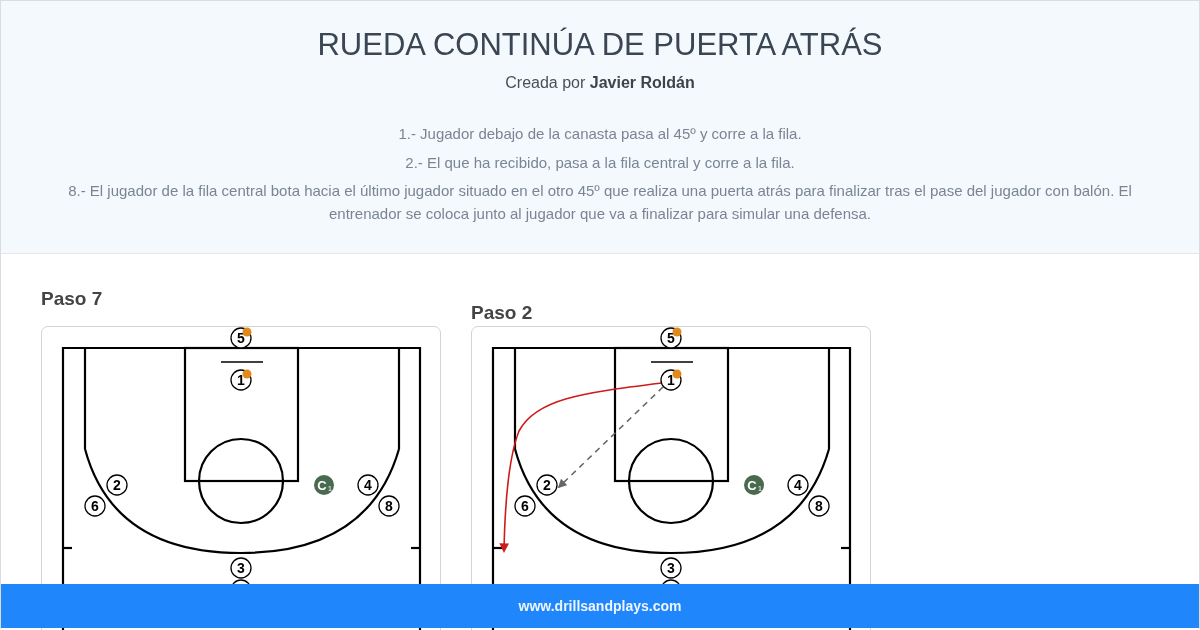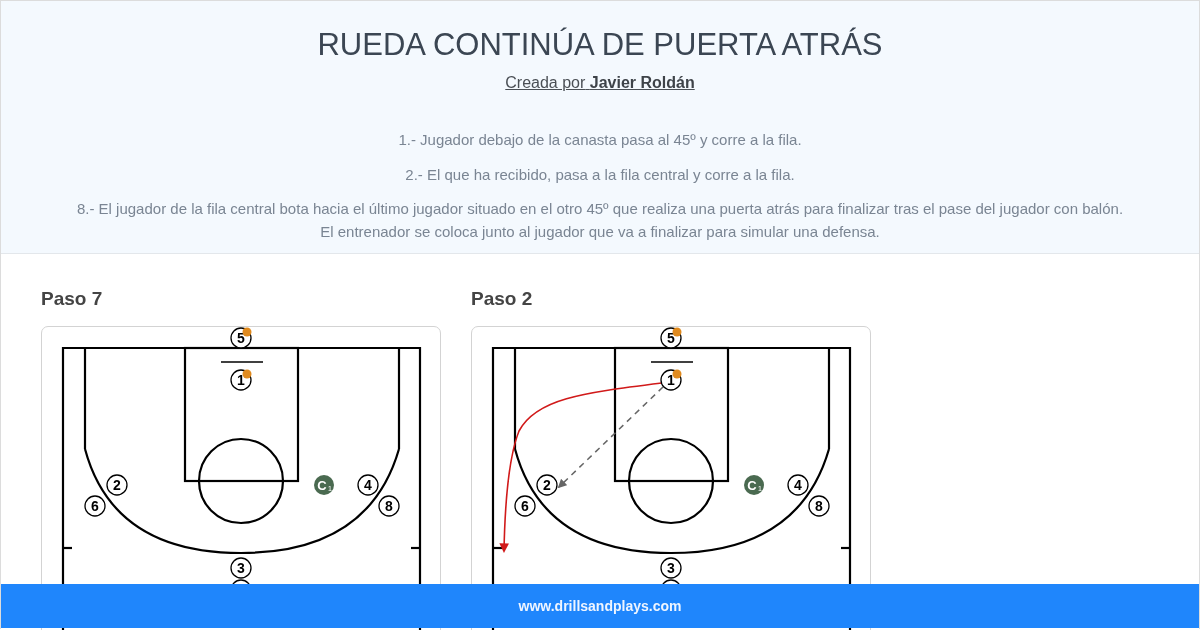--- a/index.html
+++ b/index.html
@@ -16,28 +16,28 @@
     position:absolute; left:1px; top:1px; width:1198px; height:252px;
     background:#f4f9fe; border-bottom:1px solid #e3e7eb;
     text-align:center;
   }
   .title {
     position:absolute; left:0; right:0; top:26px;
     font-size:31px; color:#3b4653; letter-spacing:0px; font-weight:normal;
   }
   .byline {
     position:absolute; left:0; right:0; top:73px;
-    font-size:16px; color:#4a4f55;text-decoration:underline;
+    font-size:16px; color:#4a4f55;
   }
   .byline b { color:#3e4349; }
   .desc {
     position:absolute; left:60px; right:60px; top:116px;
     font-size:15px; line-height:22.5px; color:#7a8593;
   }
-  .desc p { margin:12px; }
+  .desc p { margin:6px; }
   .step-title {
     position:absolute; top:288px; font-size:19px; font-weight:bold; color:#444444;
   }
   .card {
     position:absolute; top:326px; width:398px; height:330px;
     border:1px solid #d3d3d3; border-radius:7px; background:#fff;
     overflow:hidden;
   }
   .card svg { position:absolute; left:0; top:0; }
   .footer {
@@ -121,21 +121,21 @@
       <text x="240" y="594" text-anchor="middle" font-family="Liberation Sans, sans-serif" font-weight="bold" font-size="14">7</text>
     </g>
     <g>
       <circle cx="323" cy="484" r="10" fill="#4a6a50"></circle>
       <text x="321" y="489" text-anchor="middle" font-family="Liberation Sans, sans-serif" font-weight="bold" font-size="13" fill="#fff">C</text>
       <text x="329" y="490" text-anchor="middle" font-family="Liberation Sans, sans-serif" font-size="7" fill="#fff">1</text>
     </g>
   </svg>
 </div>
 
-<div class="step-title" style="left:471px;">Paso 2</div>
+<div class="step-title" style="left:471px;margin-top:14px;">Paso 2</div>
 <div class="card" style="left:471px;">
   <svg width="398" height="330" viewBox="41 326 398 330">
     <defs>
       <marker id="arrGray2" viewBox="0 0 10 10" refX="8" refY="5" markerWidth="6" markerHeight="6" orient="auto">
         <path d="M0,0 L10,5 L0,10 z" fill="#666"></path>
       </marker>
       <marker id="arrRed2" viewBox="0 0 10 10" refX="8" refY="5" markerWidth="6" markerHeight="6" orient="auto">
         <path d="M0,0 L10,5 L0,10 z" fill="#d11a1a"></path>
       </marker>
     </defs>

